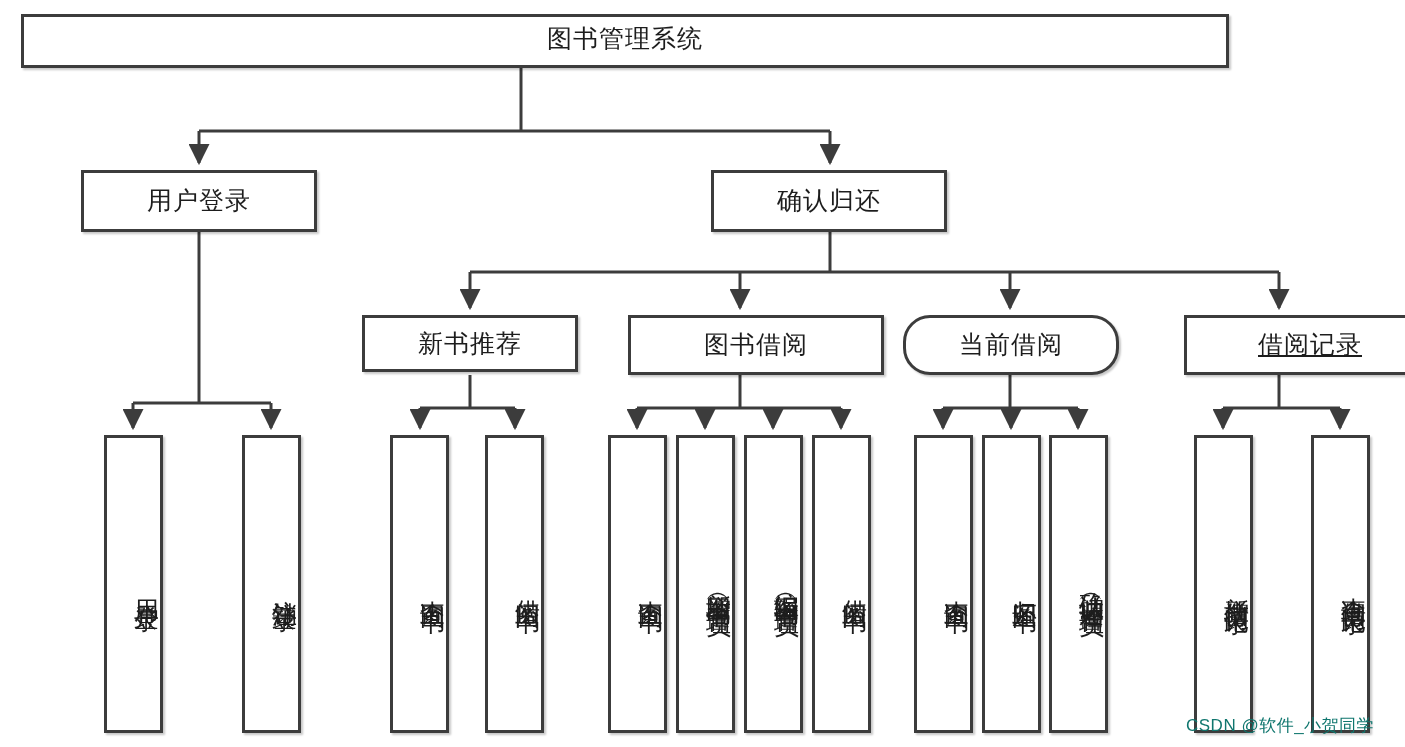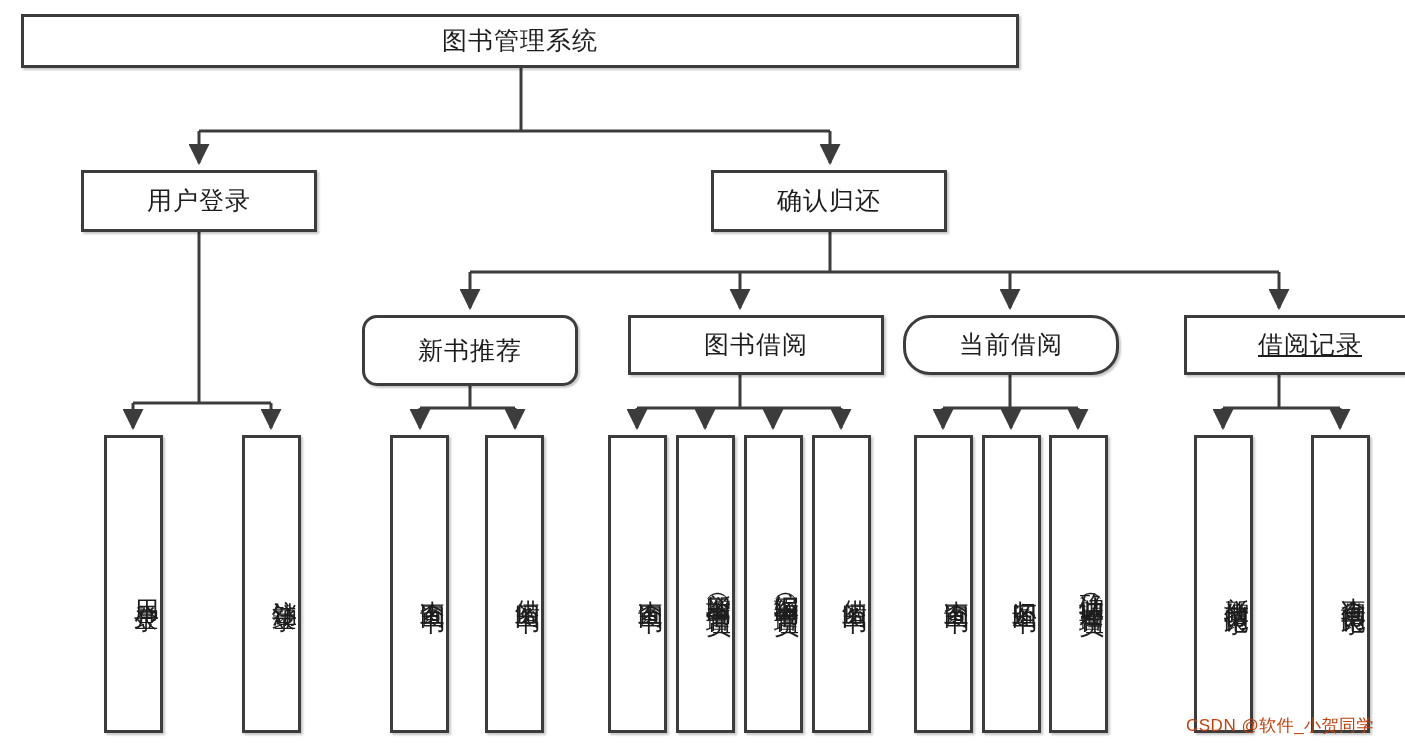--- a/index.html
+++ b/index.html
@@ -59,21 +59,21 @@
   .node.vert > span {
     display: block;
     writing-mode: vertical-rl;
     text-orientation: upright;
   }
   .watermark {
     position: absolute;
     left: 1186px;
     top: 714px;
     font-size: 17px;
-    color: #c2410c;
+    color: #0f766e;
     white-space: nowrap;
     z-index: 3;
     letter-spacing: 0.5px;
   }
 </style>
 </head>
 <body>
 
 <div id="canvas">
 
@@ -120,32 +120,32 @@
       <path d="M 1011 408 L 1011 428" marker-end="url(#arrow)"></path>
       <path d="M 1078 408 L 1078 428" marker-end="url(#arrow)"></path>
 
       <path d="M 1279 375 L 1279 408"></path>
       <path d="M 1223 408 L 1340 408"></path>
       <path d="M 1223 408 L 1223 428" marker-end="url(#arrow)"></path>
       <path d="M 1340 408 L 1340 428" marker-end="url(#arrow)"></path>
     </g>
   </svg>
 
-  <div class="node horiz root" style="left:21px; top:14px; width:998px; height:54px;">
+  <div class="node horiz root" style="left:21px; top:14px; width:1208px; height:54px;font-family:Liberation Mono, monospace;">
     <span>图书管理系统</span>
   </div>
 
   <div class="node horiz" style="left:81px; top:170px; width:236px; height:62px;">
     <span>用户登录</span>
   </div>
   <div class="node horiz" style="left:711px; top:170px; width:236px; height:62px;">
     <span>确认归还</span>
   </div>
 
-  <div class="node horiz" style="left:362px; top:315px; width:216px; height:71px;border-radius:15px;">
+  <div class="node horiz" style="left:362px; top:315px; width:216px; height:57px;">
     <span>新书推荐</span>
   </div>
   <div class="node horiz" style="left:628px; top:315px; width:256px; height:60px;">
     <span>图书借阅</span>
   </div>
   <div class="node horiz" style="left:903px; top:315px; width:216px; height:60px;border-radius:27px;">
     <span>当前借阅</span>
   </div>
   <div class="node horiz" style="left:1184px; top:315px; width:252px; height:60px;text-decoration:underline;">
     <span>借阅记录</span>

